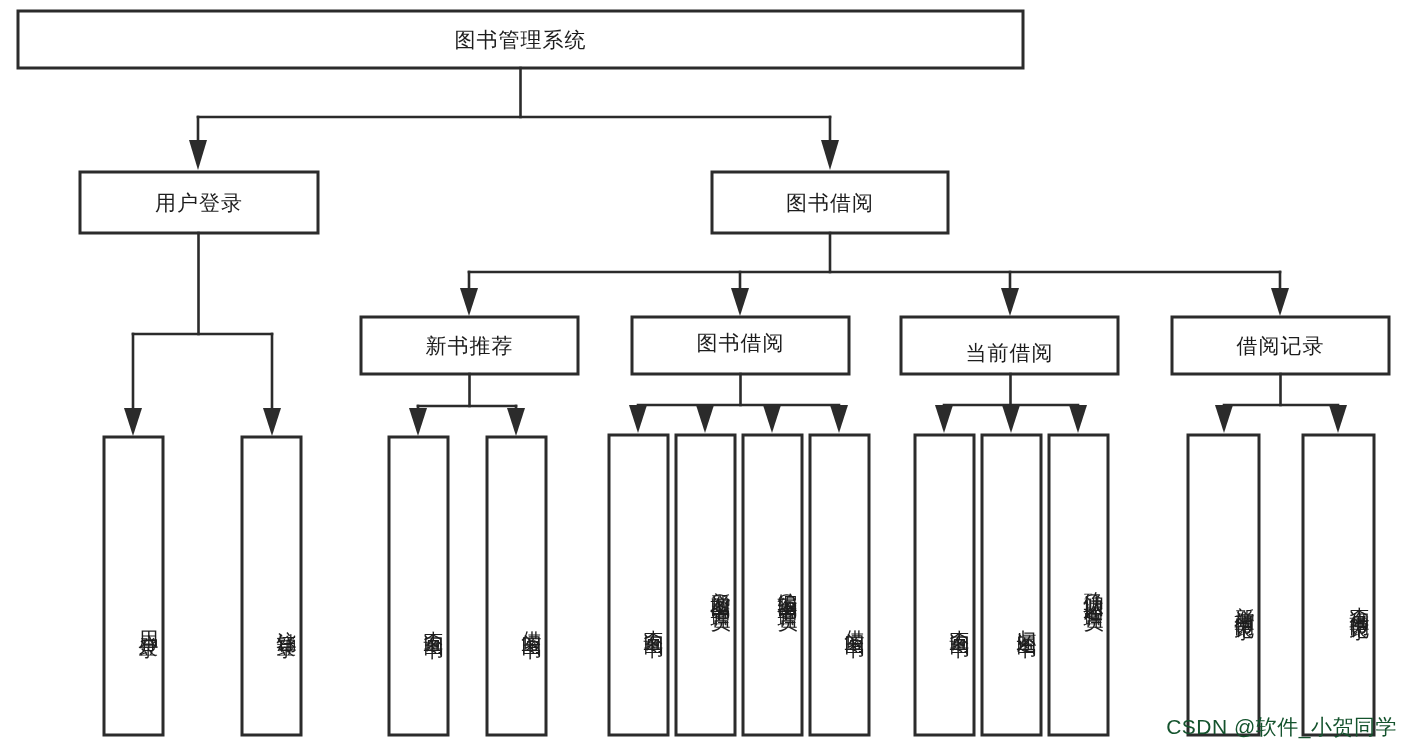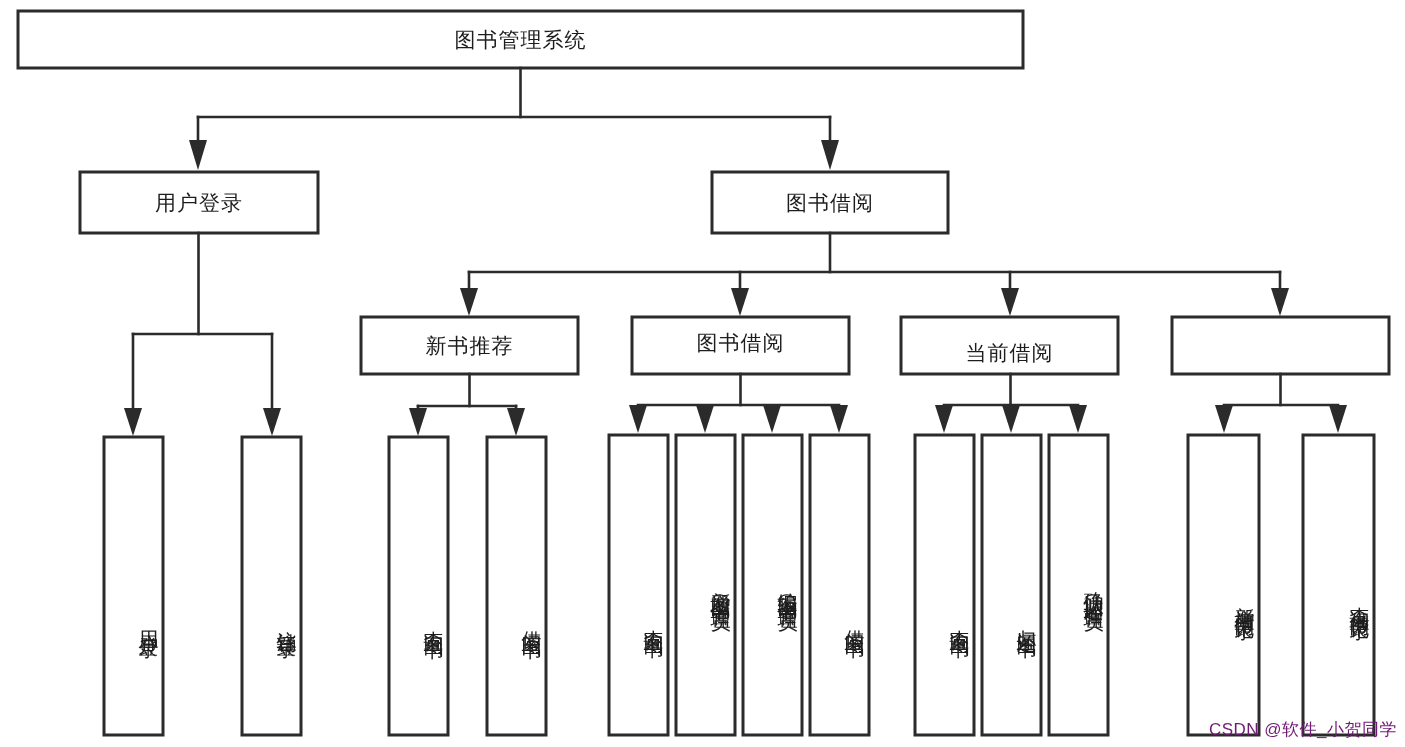--- a/index.html
+++ b/index.html
@@ -59,22 +59,22 @@
     text-orientation: upright;
     letter-spacing: 3px;
     font-size: 20px;
     align-items: flex-start;
     justify-content: center;
   }
   .watermark {
     position: absolute;
     right: 8px;
     bottom: 6px;
-    color: #701a75;
-    font-size: 17px;
+    color: #14532d;
+    font-size: 21px;
     font-family: "Liberation Sans", "DejaVu Sans", sans-serif;
     letter-spacing: 0.5px;
     user-select: none;
   }
 </style>
 </head>
 <body>
 
 <div id="canvas">
 
@@ -161,20 +161,21 @@
   </svg>
 
   <div class="node-label horizontal" style="left:18px; top:11px; width:1005px; height:57px;">图书管理系统</div>
 
   <div class="node-label horizontal" style="left:80px; top:172px; width:238px; height:61px;">用户登录</div>
   <div class="node-label horizontal" style="left:712px; top:172px; width:236px; height:61px;">图书借阅</div>
 
   <div class="node-label horizontal" style="left:361px; top:317px; width:217px; height:57px;text-align:right;">新书推荐</div>
   <div class="node-label horizontal" style="left:632px; top:317px; width:217px; height:51px;">图书借阅</div>
   <div class="node-label horizontal" style="left:901px; top:317px; width:217px; height:72px;">当前借阅</div>
+  <div class="node-label horizontal" style="left:1172px; top:317px; width:217px; height:57px;">借阅记录</div>
 
   <div class="node-label vertical" style="left:104px; top:507px; width:59px; height:228px;">用户登录</div>
   <div class="node-label vertical" style="left:242px; top:507px; width:59px; height:228px;">注销登录</div>
 
   <div class="node-label vertical" style="left:389px; top:507px; width:59px; height:228px;">查询图书</div>
   <div class="node-label vertical" style="left:487px; top:507px; width:59px; height:228px;">借阅图书</div>
 
   <div class="node-label vertical" style="left:609px; top:505px; width:59px; height:230px;">查询图书</div>
   <div class="node-label vertical" style="left:676px; top:443px; width:59px; height:292px;">新增图书（管理员）</div>
   <div class="node-label vertical" style="left:743px; top:443px; width:59px; height:292px;">编辑图书（管理员）</div>

